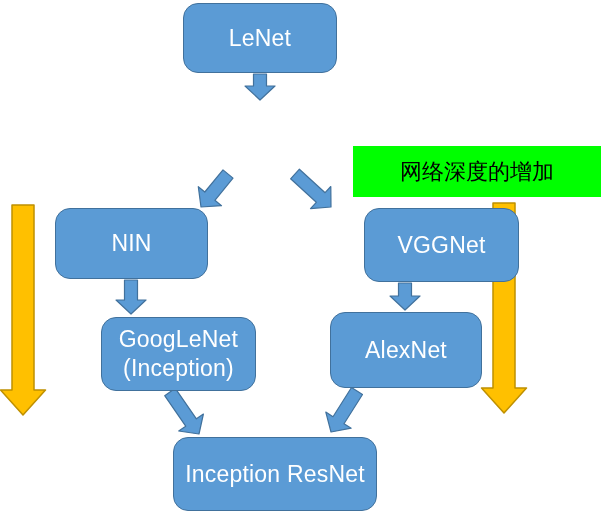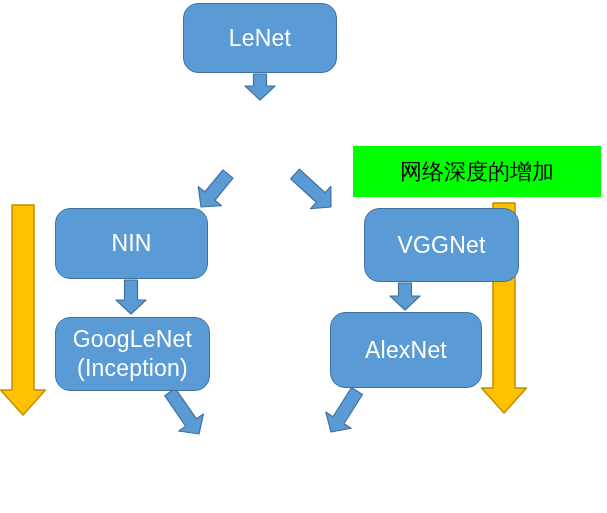--- a/index.html
+++ b/index.html
@@ -66,20 +66,21 @@
       <polygon points="493.0,203.0 493.0,388.0 481.5,388.0 504.0,413.0 526.5,388.0 515.0,388.0 515.0,203.0" fill="#FFC000" stroke="#BF9000" stroke-width="1.5" stroke-linejoin="round"></polygon>
     </svg>
 
   <div class="node n-lenet" style="background: rgb(91, 155, 213); border-color: rgb(65, 113, 156); color: rgb(255, 255, 255); border-radius: 15px;">LeNet</div>
 
 
   <div class="node n-nin" style="background: rgb(91, 155, 213); border-color: rgb(65, 113, 156); color: rgb(255, 255, 255);">NIN</div>
 
   <div class="node n-vggnet" style="background: rgb(91, 155, 213); border-color: rgb(65, 113, 156); color: rgb(255, 255, 255);">VGGNet</div>
 
-  <div class="node n-googlenet" style="background: rgb(91, 155, 213); border-color: rgb(65, 113, 156); color: rgb(255, 255, 255);">GoogLeNet (Inception)</div>
+  <div class="node n-googlenet" style="background: rgb(91, 155, 213); border-color: rgb(65, 113, 156); color: rgb(255, 255, 255); margin-left: 46px;">GoogLeNet (Inception)</div>
 
   <div class="node n-resnet" style="background: rgb(91, 155, 213); border-color: rgb(65, 113, 156); color: rgb(255, 255, 255);">AlexNet</div>
 
+  <div class="node n-incres" style="background: rgb(91, 155, 213); border-color: rgb(65, 113, 156); color: rgb(255, 255, 255);">Inception ResNet</div>
 
   <div class="annotation" style="background: rgb(0, 255, 0); color: rgb(0, 0, 0);">网络深度的增加</div>
 
 </div>
 
 </body></html>

